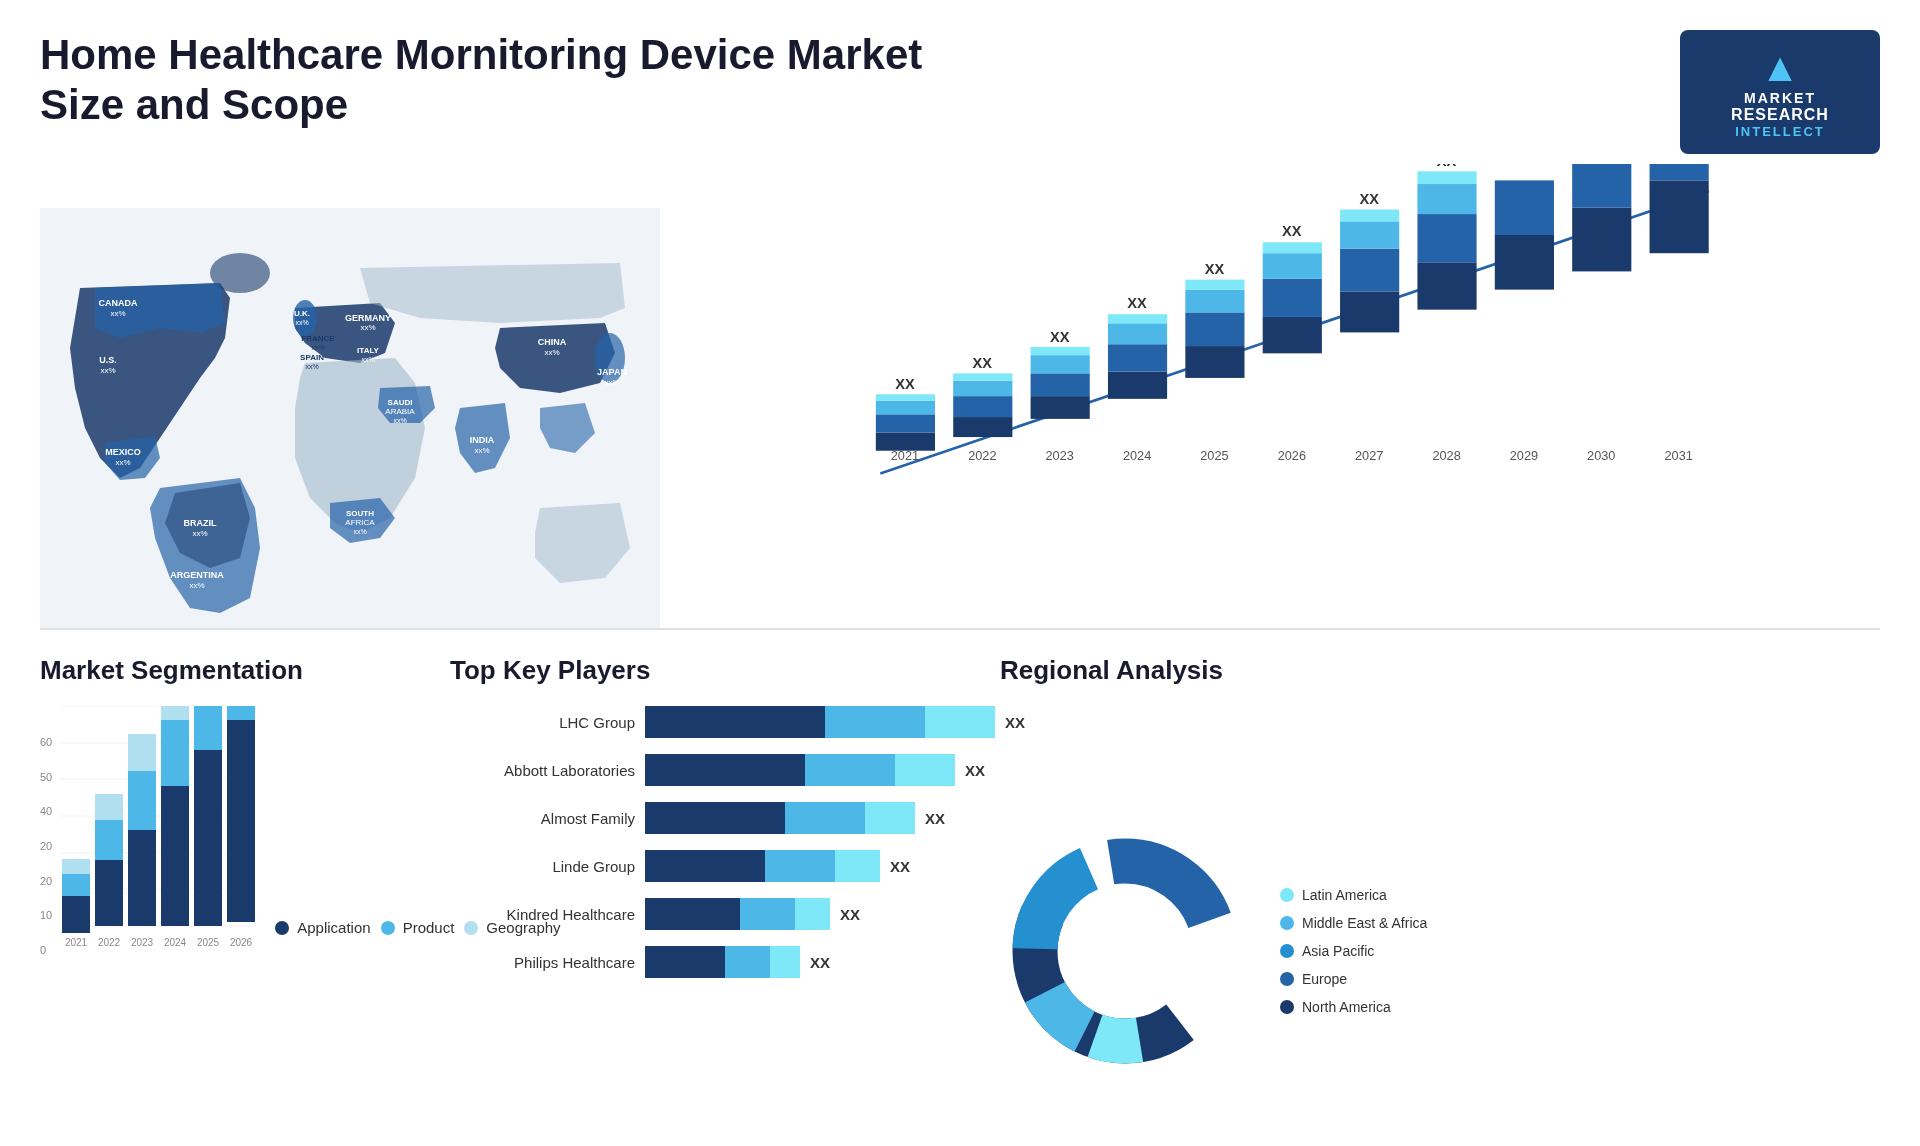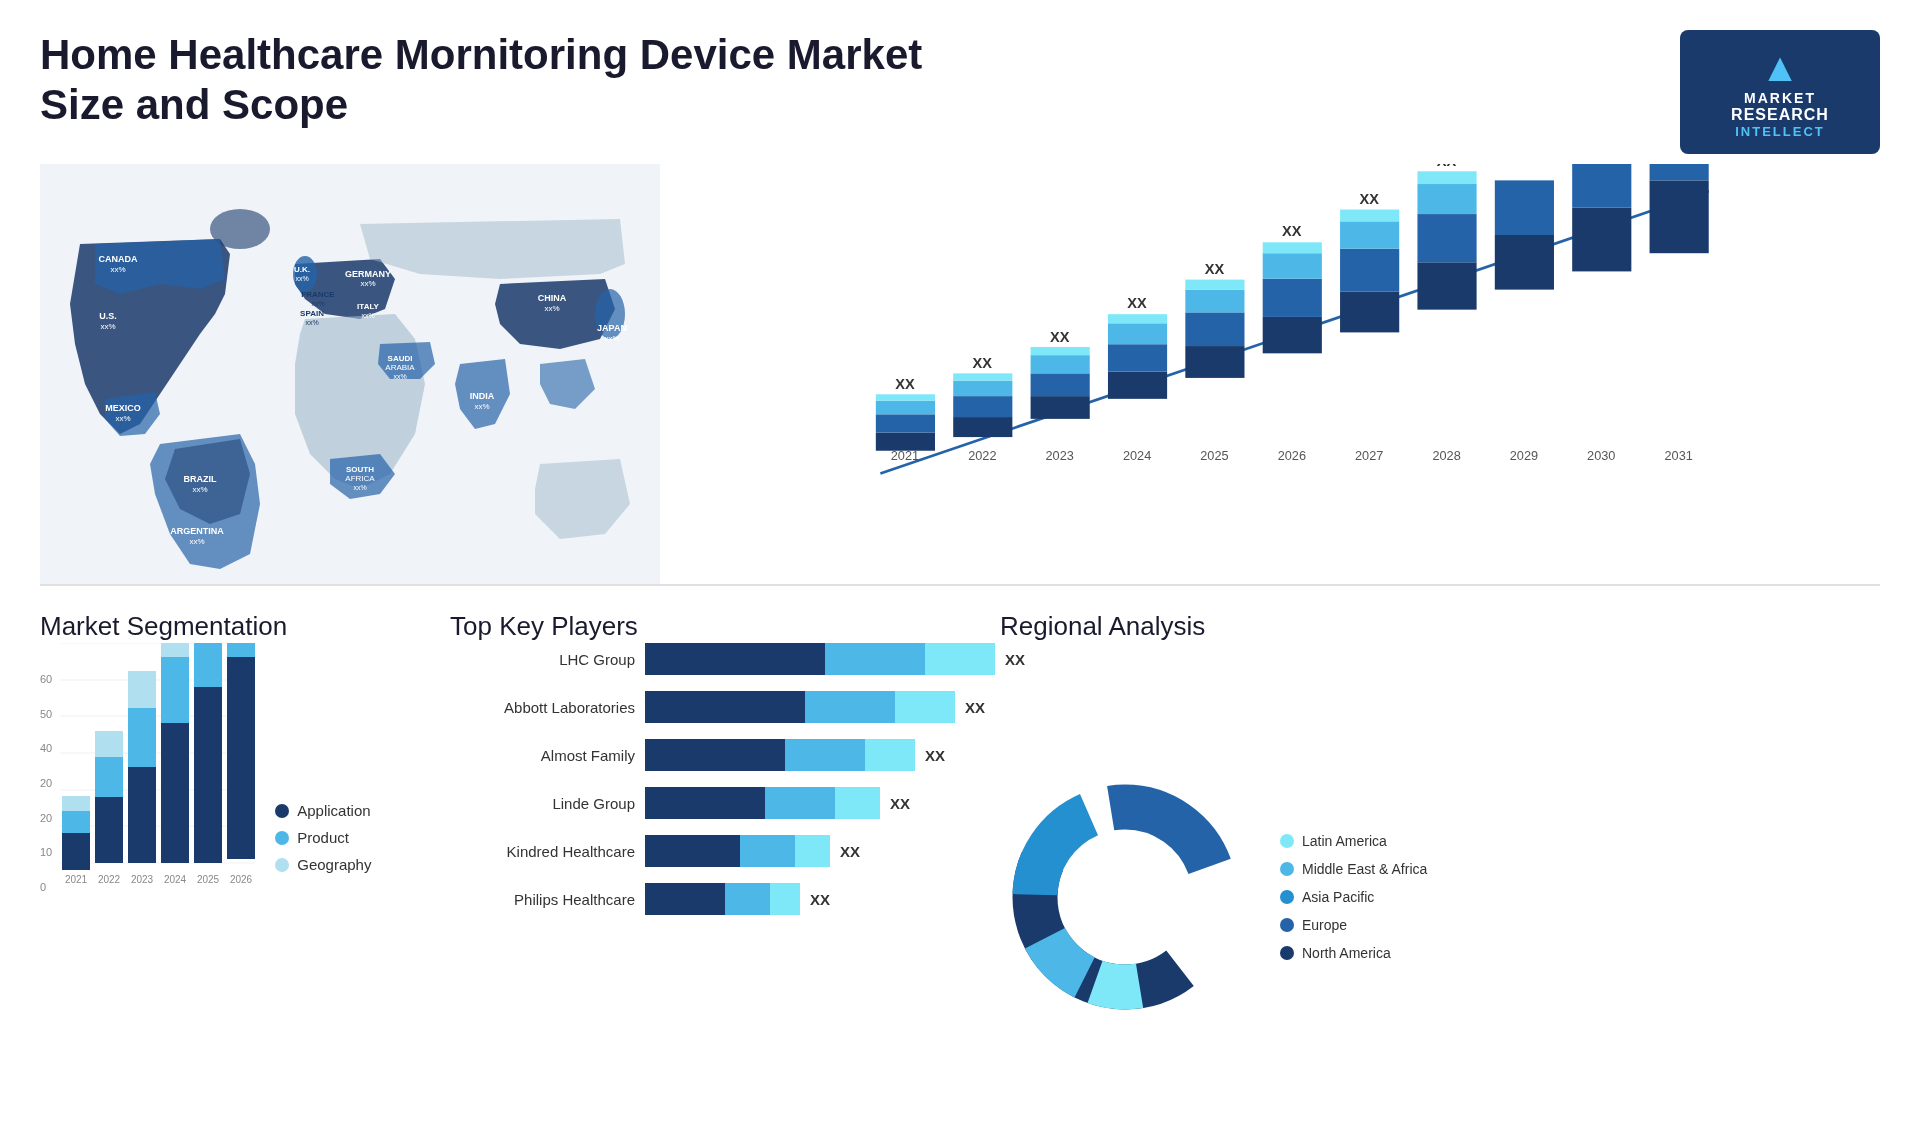--- a/index.html
+++ b/index.html
@@ -52,20 +52,21 @@
       padding: 0 40px;
       gap: 20px;
     }
 
     
     .map-section {
       width: 620px;
       height: 420px;
       position: relative;
       flex-shrink: 0;
+      margin-top: 44px;
     }
     .map-container {
       width: 100%;
       height: 100%;
       position: relative;
     }
     .world-map-svg {
       width: 100%;
       height: 100%;
     }
@@ -87,32 +88,32 @@
       height: 580px;
     }
 
     
     .segmentation-section {
       width: 380px;
       flex-shrink: 0;
     }
     .section-title {
       font-size: 26px;
-      font-weight: normal;
+      font-weight: bold;
       color: #1a1a2e;
-      margin-bottom: 1px;
+      margin-bottom: 20px;
     }
     .seg-chart-area {
       display: flex;
       gap: 20px;
       align-items: flex-end;
     }
     .seg-legend {
       display: flex;
-      flex-direction: column;
+      flex-direction: row;
       gap: 10px;
       justify-content: center;
       padding-bottom: 20px;
     }
     .legend-item {
       display: flex;
       align-items: center;
       gap: 8px;
       font-size: 15px;
       color: #333;

